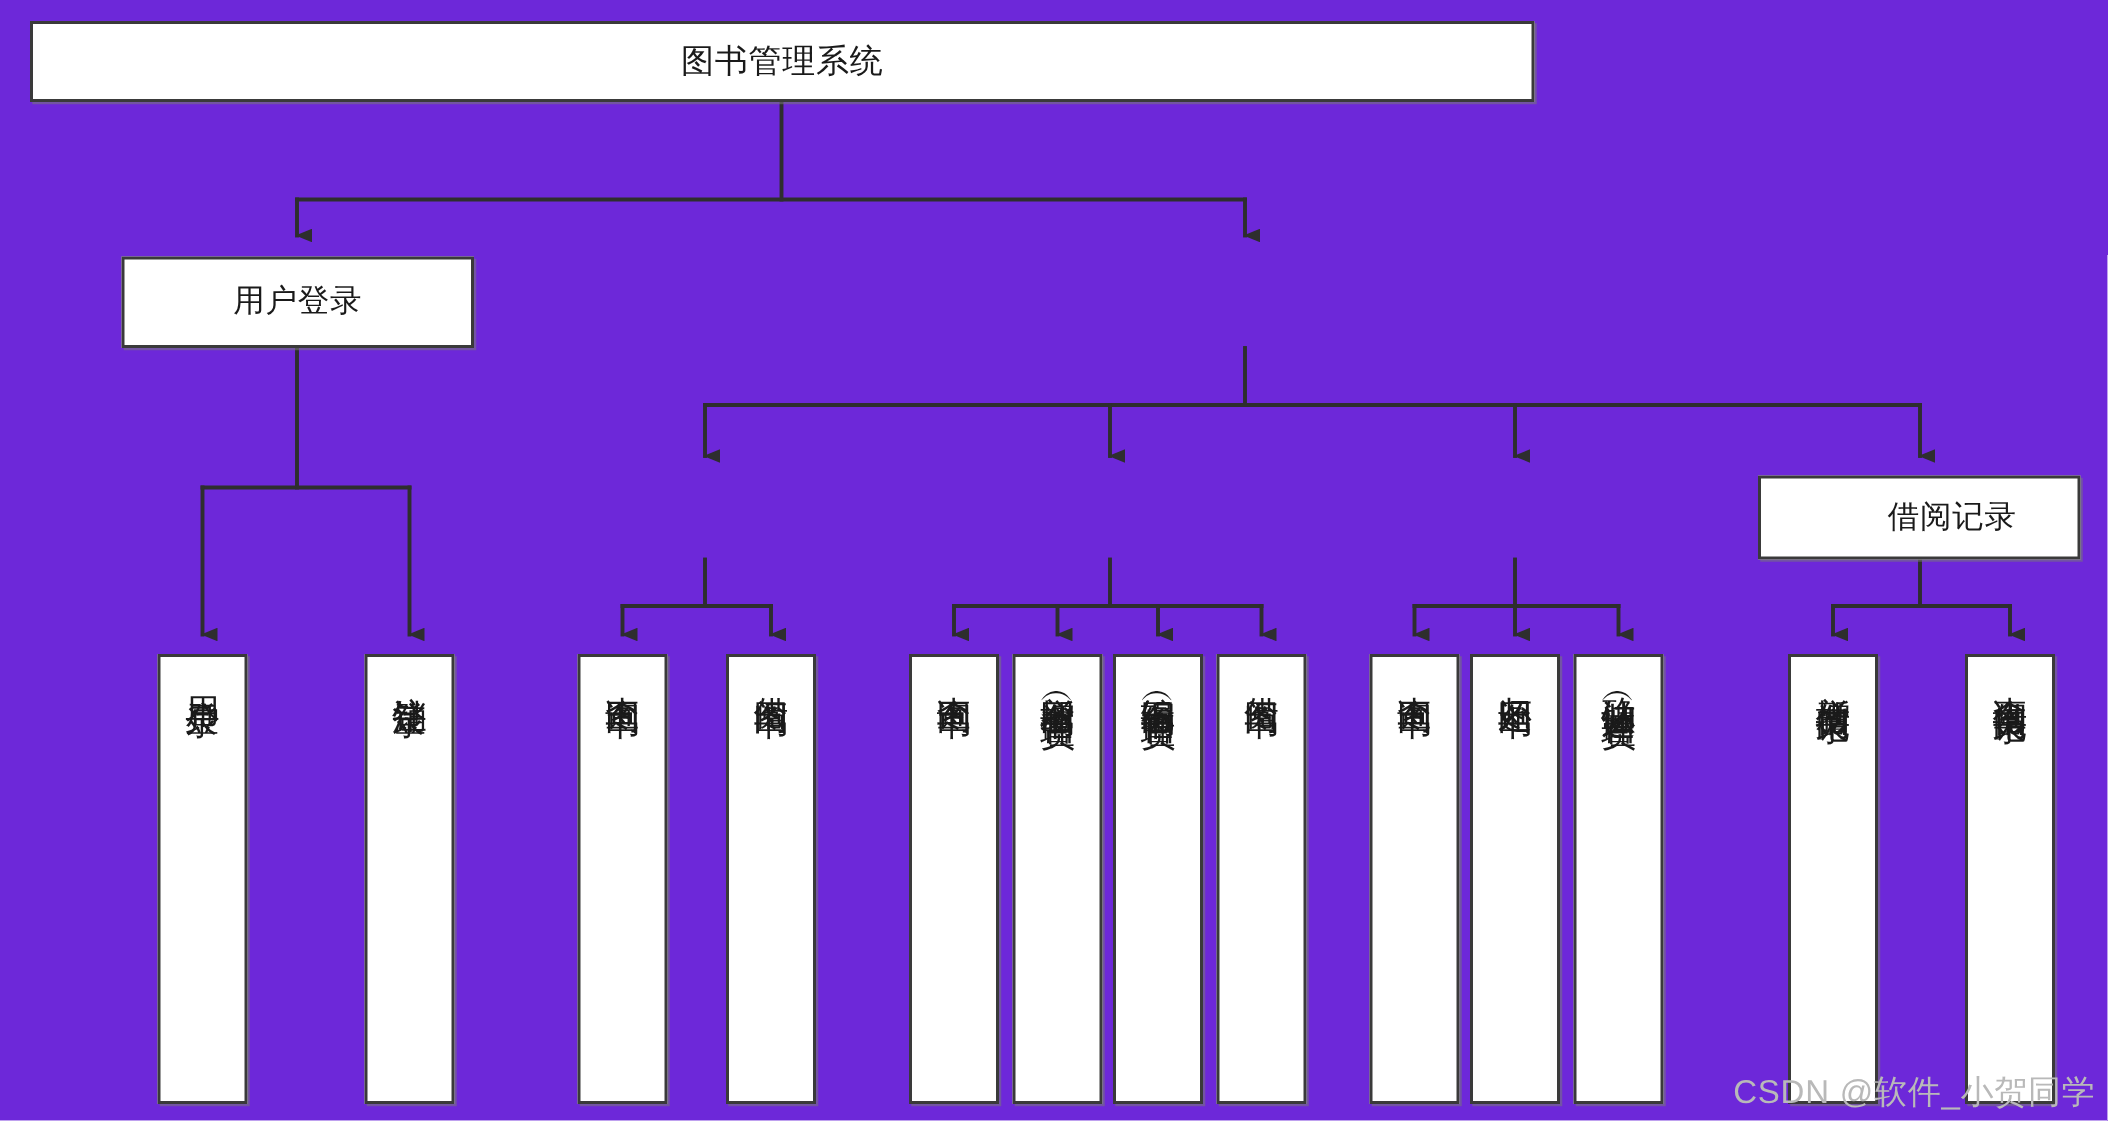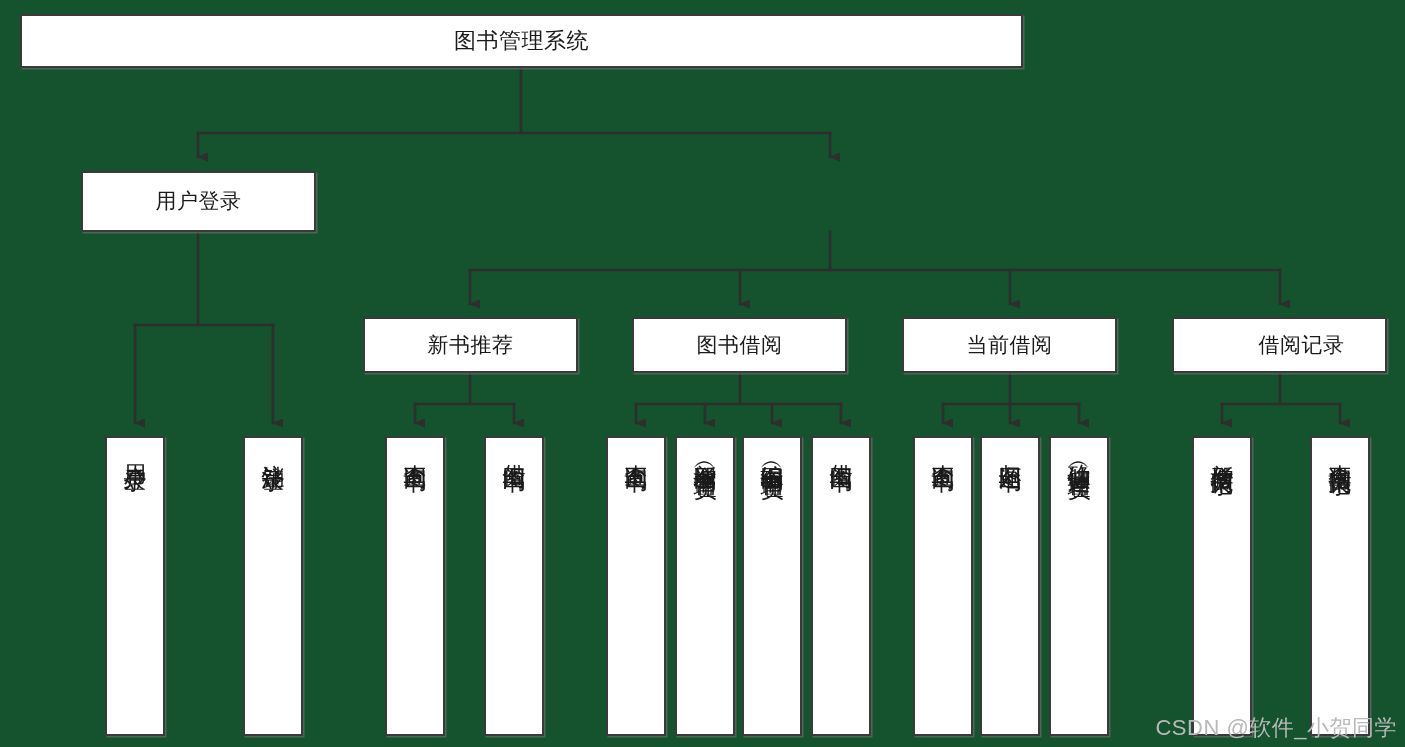--- a/index.html
+++ b/index.html
@@ -5,21 +5,21 @@
 <style>
   html, body {
     margin: 0;
     padding: 0;
     background: #ffffff;
   }
   #canvas {
     position: relative;
     width: 1405px;
     height: 747px;
-    background: #14532d;
+    background: #6d28d9;
     font-family: "Liberation Sans", "DejaVu Sans", sans-serif;
     overflow: hidden;
   }
   #edges {
     position: absolute;
     left: 0;
     top: 0;
     width: 1405px;
     height: 747px;
     pointer-events: none;
@@ -132,31 +132,22 @@
 
   <div class="node horiz root" style="left:20px; top:14px; width:1003px; height:54px;">
     <span class="node-label">图书管理系统</span>
   </div>
 
   <div class="node horiz" style="left:81px; top:171px; width:235px; height:61px;">
     <span class="node-label">用户登录</span>
   </div>
 
 
-  <div class="node horiz" style="left:363px; top:317px; width:215px; height:56px;">
-    <span class="node-label">新书推荐</span>
-  </div>
-
-  <div class="node horiz" style="left:632px; top:317px; width:215px; height:56px;">
-    <span class="node-label">图书借阅</span>
-  </div>
-
-  <div class="node horiz" style="left:902px; top:317px; width:215px; height:56px;">
-    <span class="node-label">当前借阅</span>
-  </div>
+
+
 
   <div class="node horiz" style="left:1172px; top:317px; width:215px; height:56px;padding-left:44px;">
     <span class="node-label">借阅记录</span>
   </div>
 
   <div class="node leaf" style="left:105px; top:436px; width:60px; height:300px;">
     <span class="node-label">用户登录</span>
   </div>
 
   <div class="node leaf" style="left:243px; top:436px; width:60px; height:300px;">

